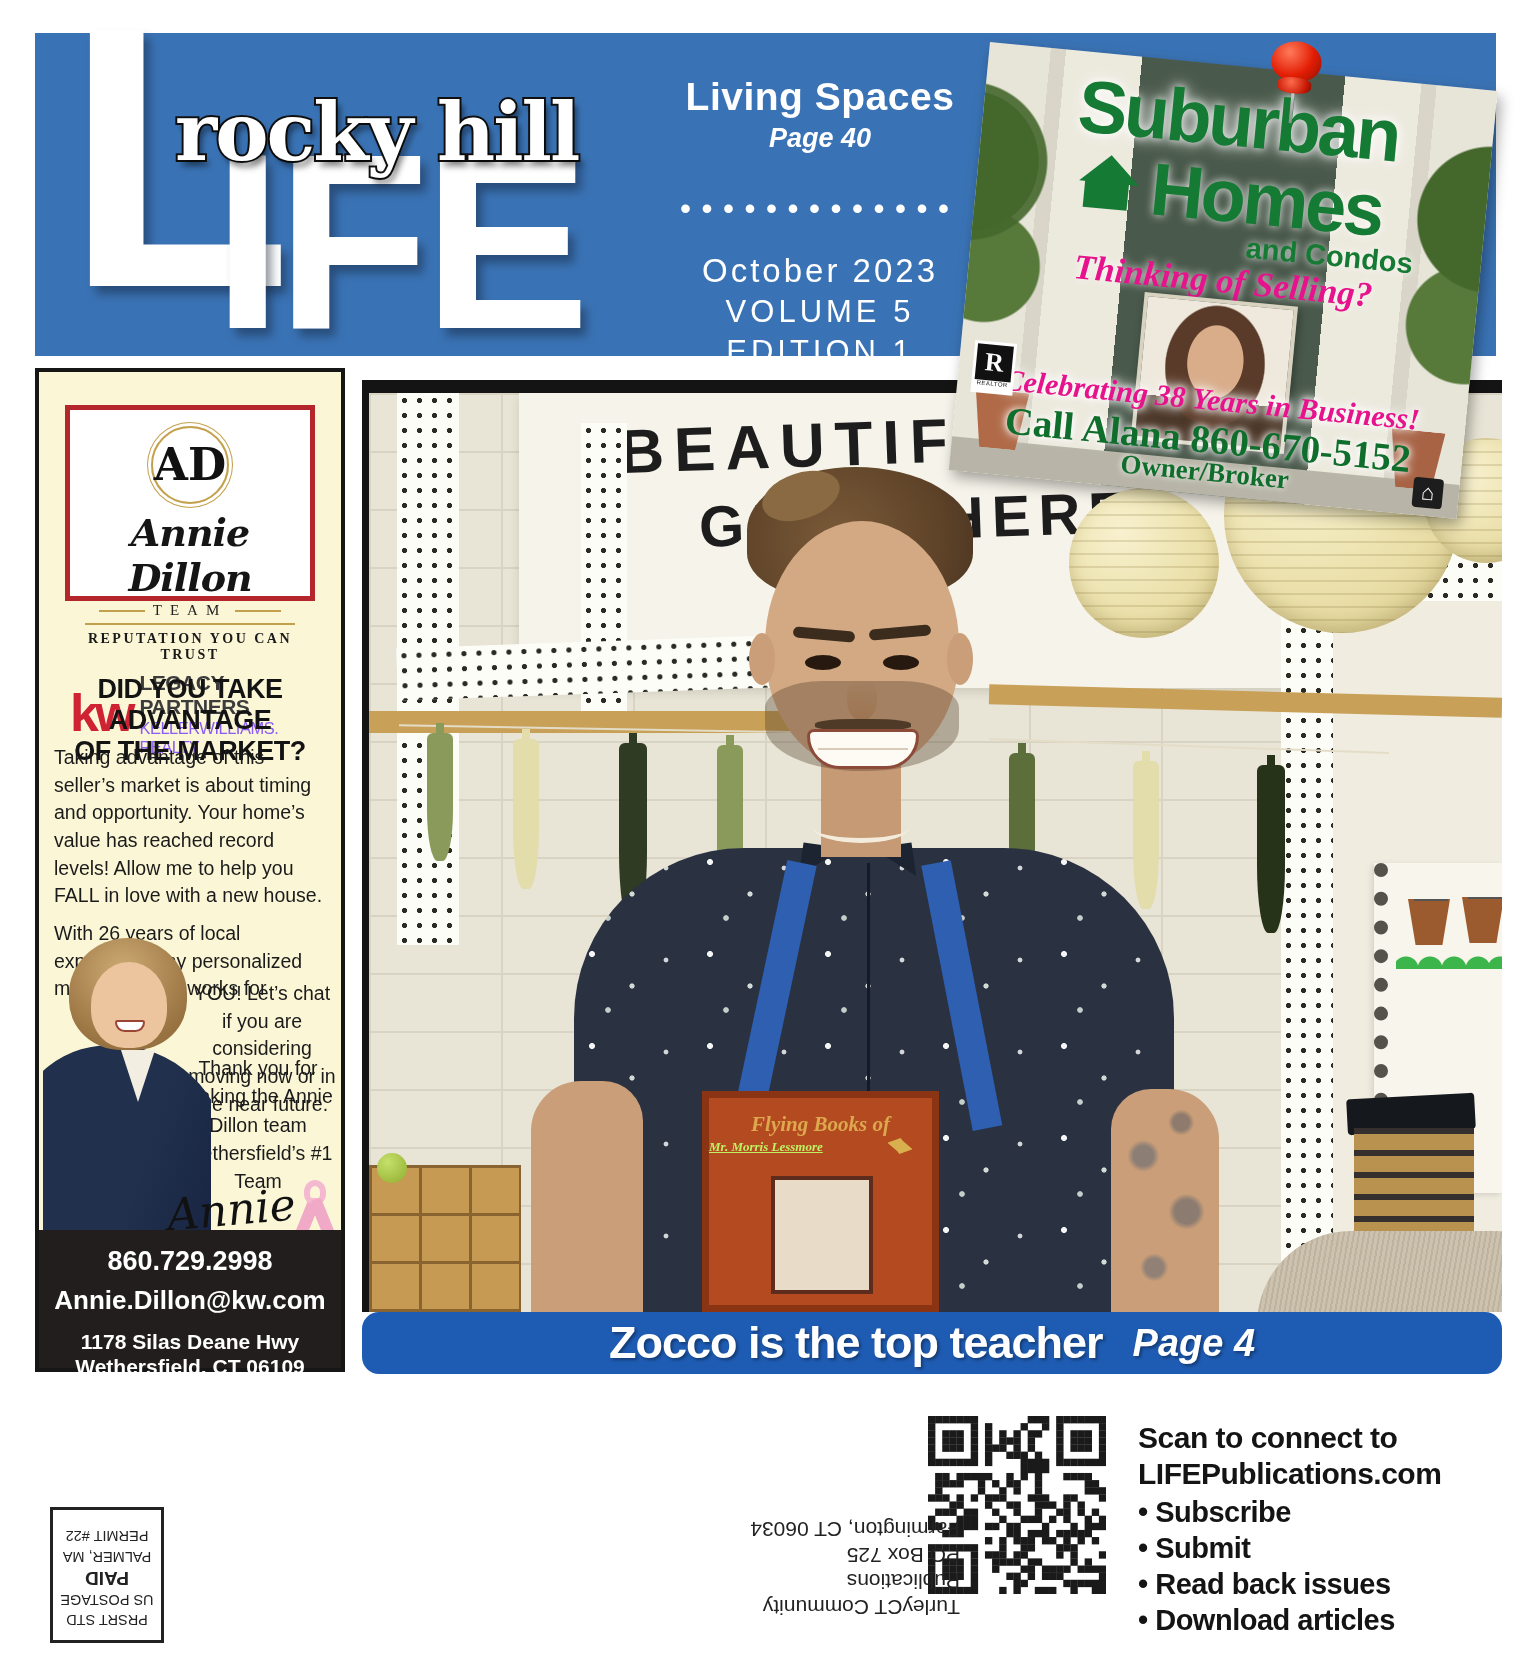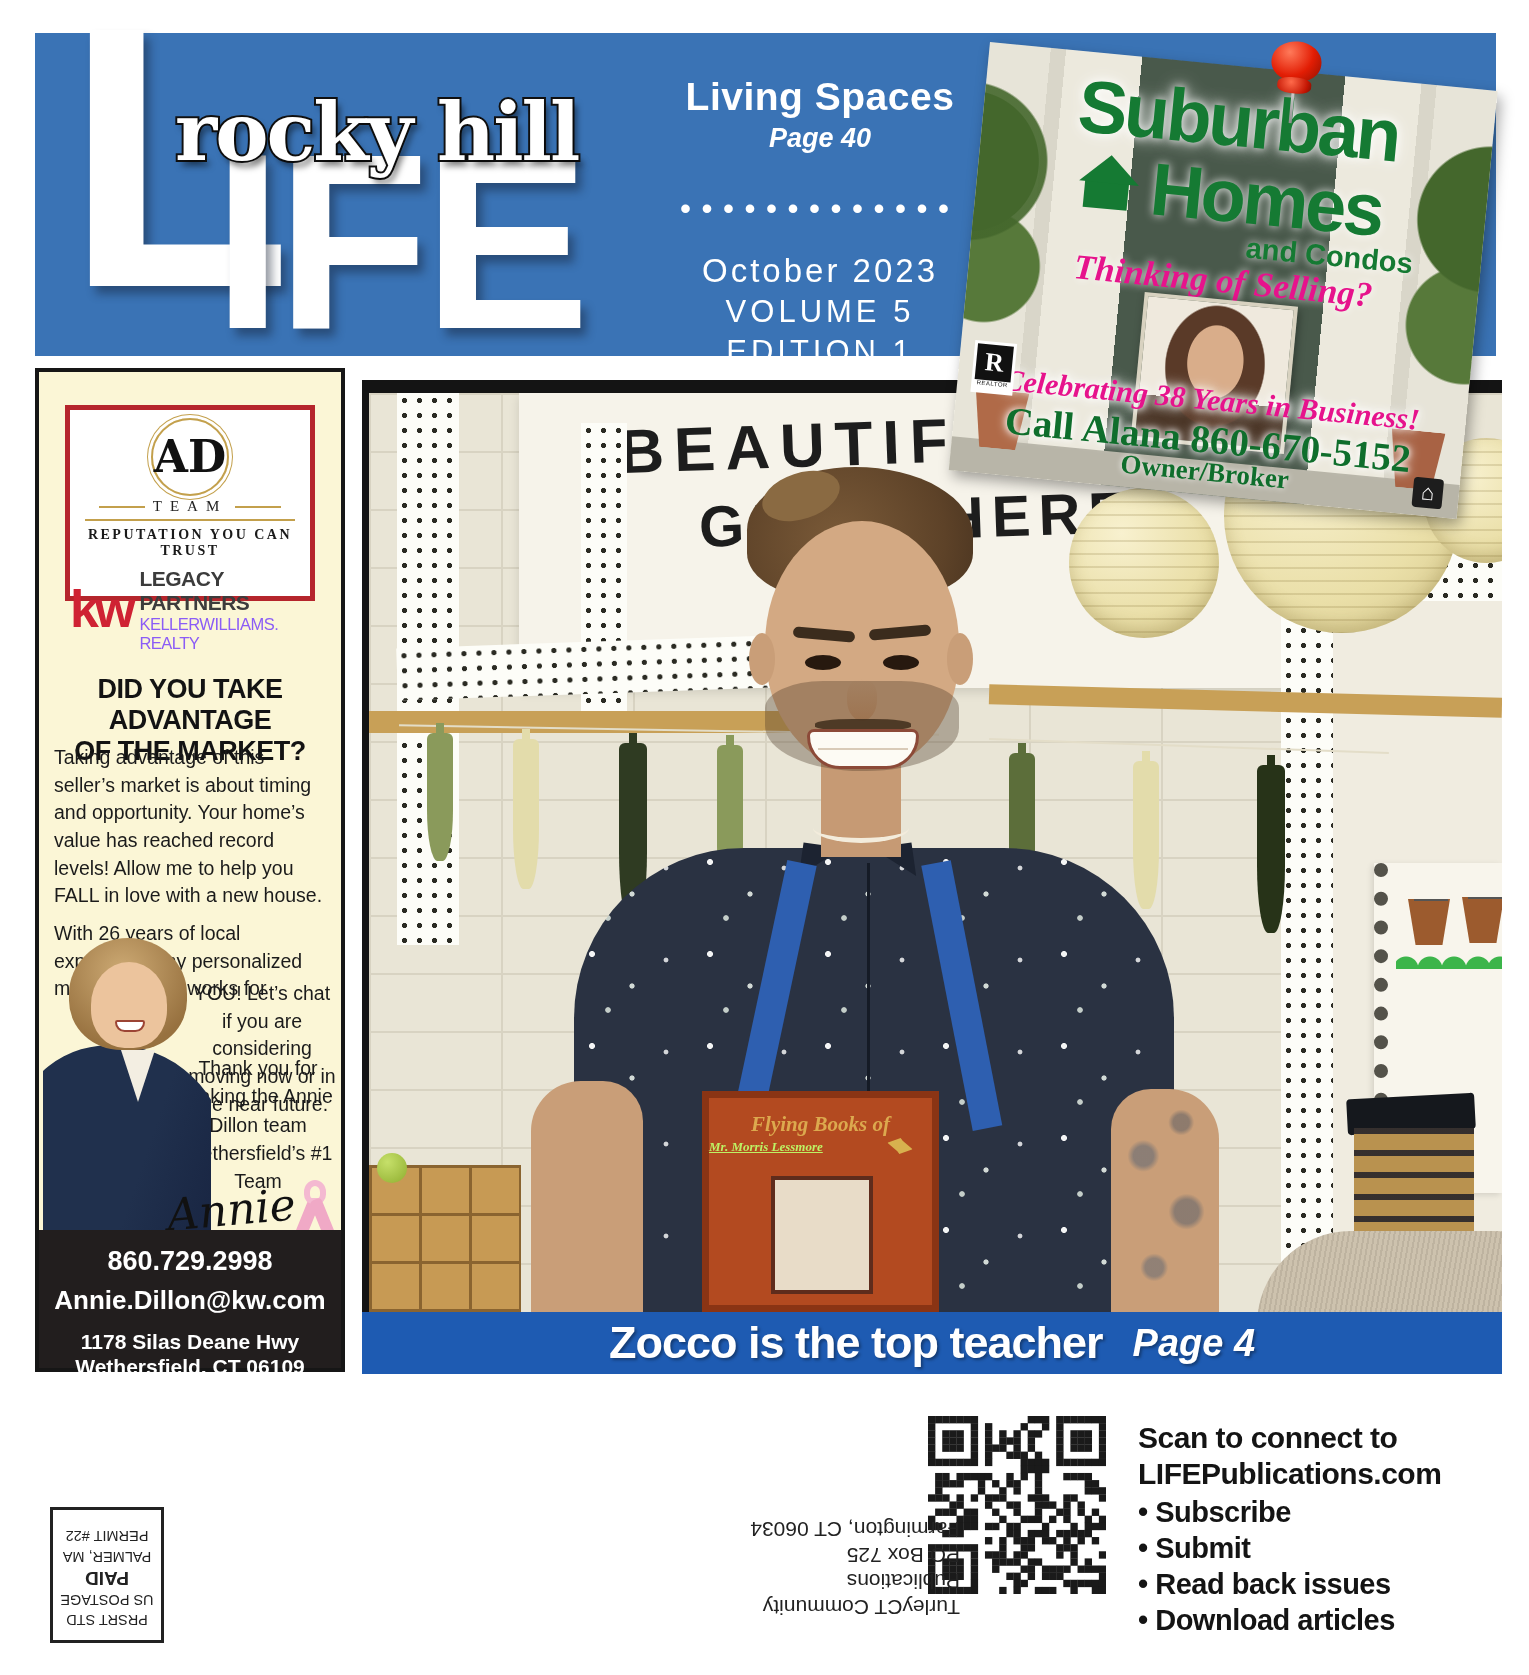--- a/index.html
+++ b/index.html
@@ -75,21 +75,21 @@
   .realtor { left:14px; top:298px; width:42px; height:52px; background:#fff; padding:3px; z-index:5; }
   .realtor-in { width:100%; height:36px; background:#111; color:#fff; font-family:"Liberation Serif", serif;
             font-weight:bold; font-size:26px; text-align:center; line-height:36px; }
   .realtor-word { font-size:6px; text-align:center; color:#111; letter-spacing:.5px; }
   .eh-icon { right:16px; top:392px; width:30px; height:30px; background:#1d1d1d; color:#fff; font-size:22px;
             text-align:center; line-height:30px; border-radius:4px; z-index:5; }
 
   
   .annie { left:35px; top:368px; width:310px; height:1004px; background:#fbf6d6; border:4px solid #161616; }
   .ad-logo-box { left:26px; top:33px; width:250px; height:196px; background:#fff; border:5px solid #b5252c;
-            text-align:center; padding-top:8px; }
+            text-align:center; padding-top:16px; }
   .ad-mono { width:78px; height:78px; margin:0 auto; border-radius:50%; border:2px solid #c3a04c;
             box-shadow:0 0 0 3px #fff, 0 0 0 4px #c3a04c; font-family:"DejaVu Serif", serif; font-weight:bold;
             font-size:44px; line-height:74px; color:#111; }
   .ad-name { font-family:"DejaVu Serif", serif; font-style:italic; font-weight:bold; font-size:38px; color:#151515;
             margin-top:6px; letter-spacing:-1px; }
   .ad-team { display:flex; align-items:center; justify-content:center; gap:8px; margin-top:2px; }
   .ad-team .rule { width:46px; height:0; border-top:2px solid #c3a04c; }
   .ad-team span { font-family:"Liberation Serif", serif; font-size:15px; letter-spacing:8px; color:#222; }
   .ad-rule2 { width:210px; margin:4px auto 0; border-top:2px solid #c3a04c; }
   .ad-slogan { font-family:"Liberation Serif", serif; font-weight:bold; font-size:14px; letter-spacing:2.5px;
@@ -249,21 +249,21 @@
               radial-gradient(circle at 82px 22px, #3cb54a 0 12px, transparent 13px),
               radial-gradient(circle at 104px 22px, #3cb54a 0 12px, transparent 13px); }
   .laptop { left:978px; top:703px; width:128px; height:36px; background:#15181d; transform:rotate(-3deg);
             border-radius:4px; }
   .organizer { left:985px; top:735px; width:120px; height:132px; background:#b9924f;
             background-image:repeating-linear-gradient(to bottom, rgba(30,30,40,.85) 0 6px, transparent 6px 22px); }
   .chair { left:888px; top:838px; width:332px; height:94px; border-radius:170px 170px 0 0;
             background:#cdc2ae;
             background-image:repeating-linear-gradient(100deg, rgba(120,110,95,.18) 0 2px, transparent 2px 5px); }
   .caption { position:relative; width:1140px; height:62px; background:#1e5bb2; display:flex; align-items:center;
-            justify-content:center; }
+            justify-content:center;border-radius:17px; }
   .cap-title { color:#fff; font-weight:bold; font-size:45px; letter-spacing:-1px;
             text-shadow:2px 2px 3px rgba(0,0,0,.35); }
   .cap-page { color:#fff; font-weight:bold; font-style:italic; font-size:38px; margin-left:30px;
             text-shadow:2px 2px 3px rgba(0,0,0,.35); }
 
   
   .qr { left:928px; top:1416px; width:178px; height:178px; }
   .scan { left:1138px; top:1420px; width:390px; color:#141414; }
   .scan-l1, .scan-l2 { font-size:30px; font-weight:bold; line-height:36px; letter-spacing:-.5px; }
   .scan-links { margin-top:2px; }
@@ -319,20 +319,21 @@
     <div class="abs realtor">
       <div class="realtor-in">R</div>
       <div class="realtor-word">REALTOR</div>
     </div>
     <div class="abs eh-icon">⌂</div>
   </div>
 
   <div class="abs annie">
     <div class="abs ad-logo-box">
       <div class="ad-mono">AD</div>
+      <div class="ad-name">Annie Dillon</div>
       <div class="ad-team">
         <span class="rule"></span>
         <span>TEAM</span>
         <span class="rule"></span>
       </div>
       <div class="ad-rule2"></div>
       <div class="ad-slogan">REPUTATION YOU CAN TRUST</div>
       <div class="kw-row">
         <span class="kw-mark">kw</span>
         <span>

